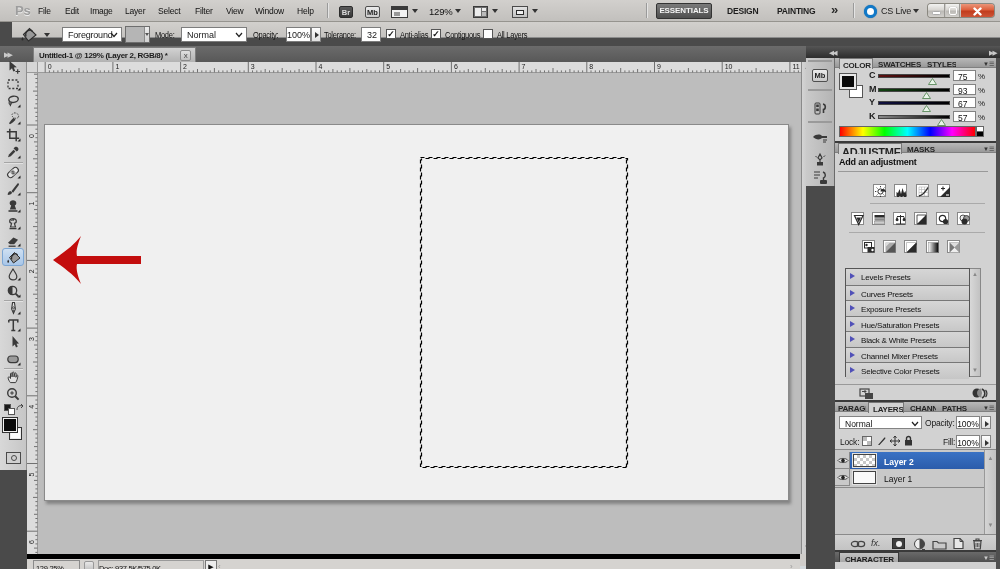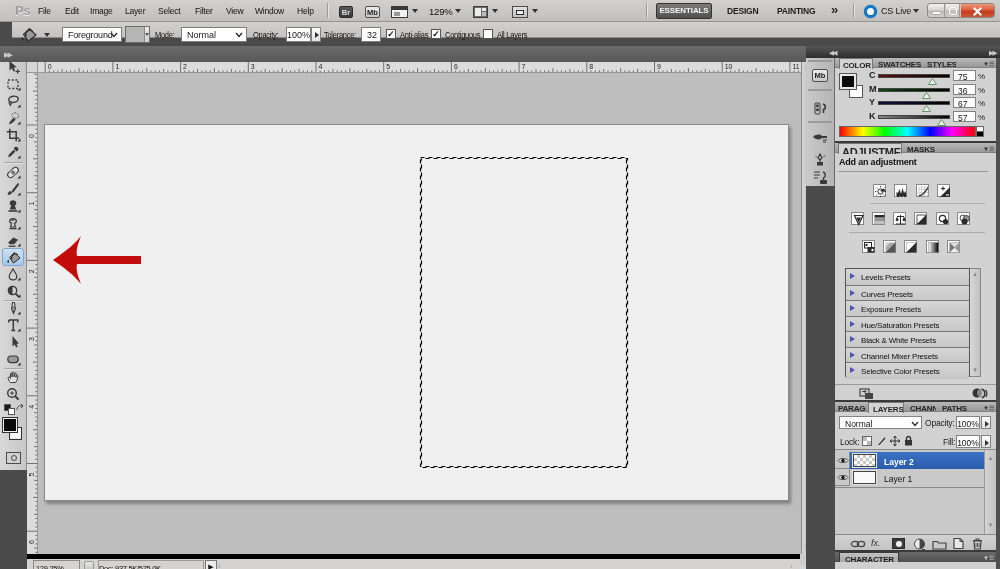--- a/index.html
+++ b/index.html
@@ -108,20 +108,23 @@
   <div class="chk" style="left:374px">✓</div>
   <span class="olab" style="left:388px">Anti-alias</span>
   <div class="chk" style="left:419px">✓</div>
   <span class="olab" style="left:433px">Contiguous</span>
   <div class="chk" style="left:471px"></div>
   <span class="olab" style="left:485px">All Layers</span>
 </div>
 
 <div class="abs" id="tabbar">
   <span class="abs" style="left:4px;top:5px;color:#c9c9c9;font-size:7px;letter-spacing:-2px">▶▶</span>
+  <div id="doctab">Untitled-1 @ 129% (Layer 2, RGB/8) *
+    <span class="abs" style="left:146px;top:2px;width:11px;height:11px;border:1px solid #8a8a8a;border-radius:2px;background:linear-gradient(#e0e0e0,#c0c0c0);color:#444;font-size:8px;line-height:10px;text-align:center;font-weight:normal">x</span>
+  </div>
 </div>
 
 <div class="abs" id="toolbar" style="left:0;top:62px;width:27px;height:408px;background:linear-gradient(90deg,#d8d8d8,#c6c6c6);border-right:1px solid #8e8e8e">
 <svg class="abs" style="left:5px;top:-3px" width="16" height="16" viewBox="0 0 16 16">
       <path d="M4.5 2 L4.5 11.5 L7 9.3 L8.3 12.6 L10.2 11.8 L8.8 8.6 L11.8 8.2 Z" fill="#3a3a3a"></path>
       <path d="M10.5 12.5 h4.5 M12.7 10.3 v4.5" stroke="#3a3a3a" stroke-width="1.2"></path>
     </svg>
 <svg class="abs" style="left:5px;top:14px" width="16" height="16" viewBox="0 0 16 16">
       <rect x="3" y="4" width="10" height="8.5" fill="none" stroke="#3a3a3a" stroke-width="1.3" stroke-dasharray="2 1.7"></rect>
       <path d="M12.5 14.5 L15.5 14.5 L15.5 11.5 Z" fill="#222"></path>
@@ -335,21 +338,21 @@
 <svg class="abs" style="left:93px;top:20px" width="9" height="7">
         <path d="M4.5 0.5 L8.5 6.5 L0.5 6.5 Z" fill="#e8f4e8" stroke="#5a8a5a" stroke-width="0.9"></path>
       </svg>
 <div class="wbox" style="left:118px;top:12px;width:23px;height:11px;padding:1px 0 0 4px">75</div>
 <span class="abs" style="left:143px;top:14px;font-size:8px">%</span>
 <span class="abs" style="left:34px;top:26px;font-size:9px;font-weight:bold">M</span>
 <div class="abs" style="left:43px;top:30px;width:72px;height:4px;background:linear-gradient(90deg,#114411,#000);border:1px solid #444"></div>
 <svg class="abs" style="left:87px;top:34px" width="9" height="7">
         <path d="M4.5 0.5 L8.5 6.5 L0.5 6.5 Z" fill="#e8f4e8" stroke="#5a8a5a" stroke-width="0.9"></path>
       </svg>
-<div class="wbox" style="left:118px;top:26px;width:23px;height:11px;padding:1px 0 0 4px">36</div>
+<div class="wbox" style="left:118px;top:26px;width:23px;height:11px;padding:1px 0 0 4px">93</div>
 <span class="abs" style="left:143px;top:28px;font-size:8px">%</span>
 <span class="abs" style="left:34px;top:39px;font-size:9px;font-weight:bold">Y</span>
 <div class="abs" style="left:43px;top:43px;width:72px;height:4px;background:linear-gradient(90deg,#101040,#000);border:1px solid #444"></div>
 <svg class="abs" style="left:87px;top:47px" width="9" height="7">
         <path d="M4.5 0.5 L8.5 6.5 L0.5 6.5 Z" fill="#e8f4e8" stroke="#5a8a5a" stroke-width="0.9"></path>
       </svg>
 <div class="wbox" style="left:118px;top:39px;width:23px;height:11px;padding:1px 0 0 4px">67</div>
 <span class="abs" style="left:143px;top:41px;font-size:8px">%</span>
 <span class="abs" style="left:34px;top:53px;font-size:9px;font-weight:bold">K</span>
 <div class="abs" style="left:43px;top:57px;width:72px;height:4px;background:linear-gradient(90deg,#8a8a8a,#000);border:1px solid #444"></div>

